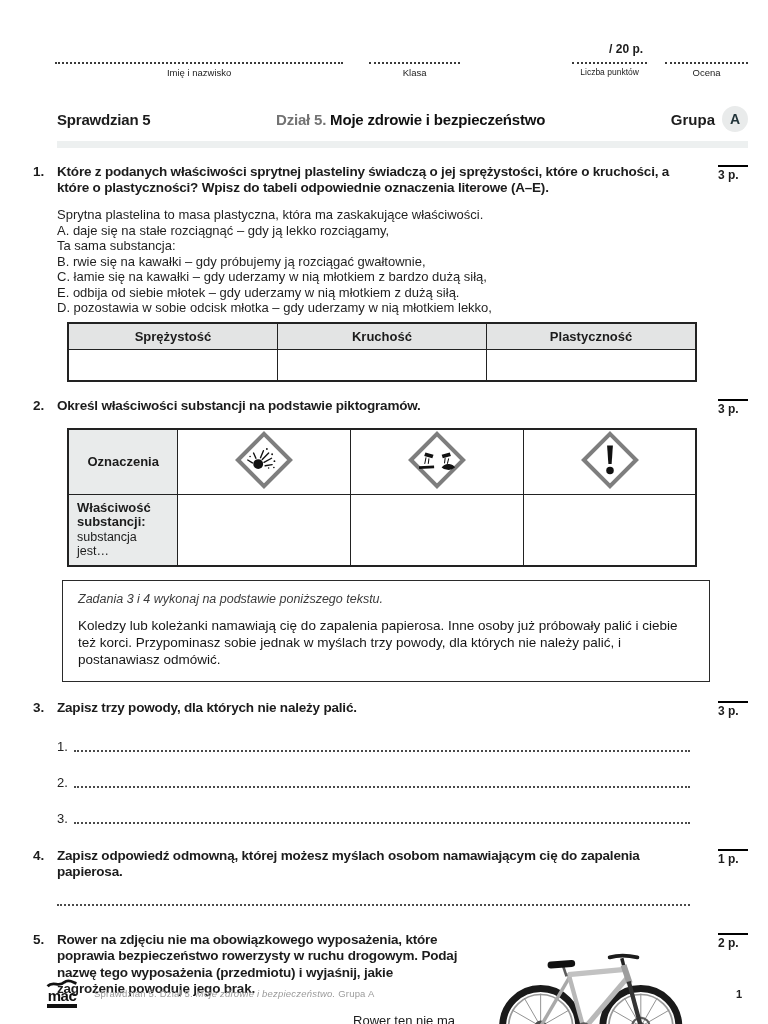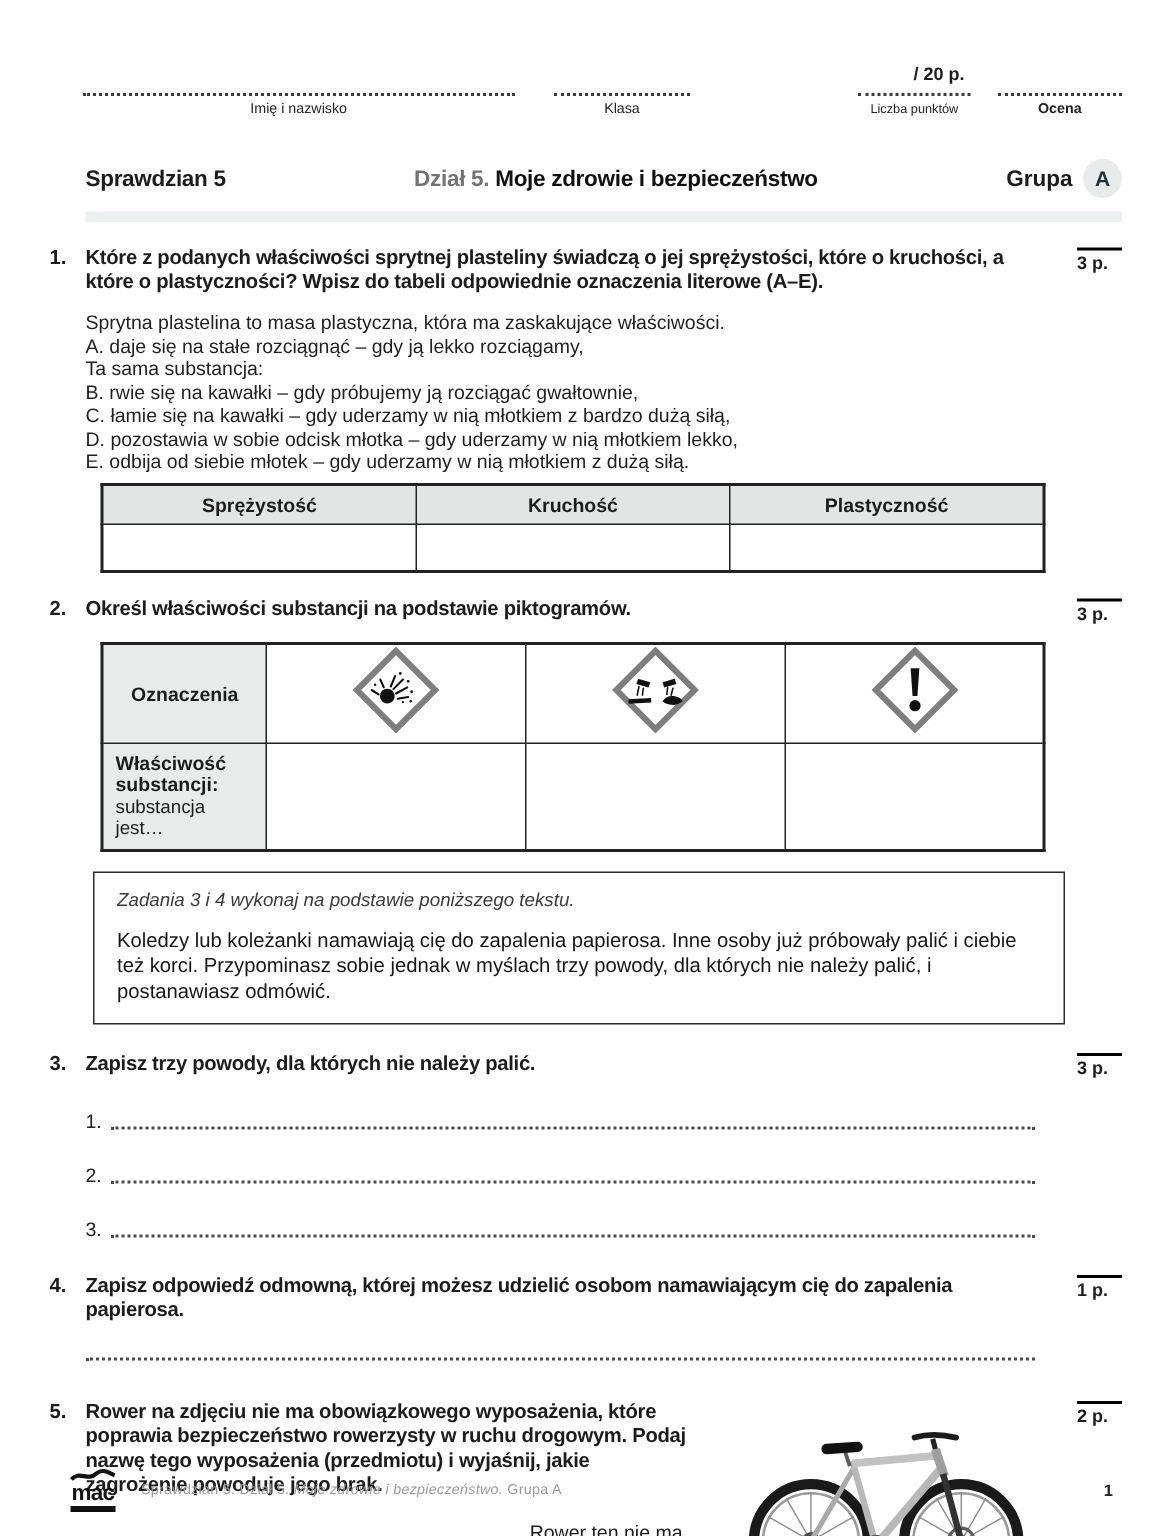--- a/index.html
+++ b/index.html
@@ -11,21 +11,21 @@
   
   .hdr{display:flex;margin-top:28px;margin-left:22px;}
   .hfield{position:relative;}
   .hline{border-bottom:2px dotted #3a3a3a;height:1px;}
   .hlabel{text-align:center;font-size:9.5px;color:#222;margin-top:3px;}
   .hlabel.small{font-size:8.5px;}
   .score{position:absolute;top:-20px;right:4px;font-weight:bold;font-size:12px;white-space:nowrap;}
   .f1{width:292px;}
   .f2{width:92px;margin-left:26px;}
   .f3{width:76px;margin-left:112px;}
-  .f4{width:84px;margin-left:18px;font-weight:bold;}
+  .f4{width:84px;margin-left:18px;}
 
   
   .titlerow{display:flex;align-items:center;margin-top:28px;margin-left:24px;gap:44px;}
   .t-left{font-weight:bold;font-size:15px;letter-spacing:-.2px;}
   .t-center{flex:1;text-align:center;font-weight:bold;font-size:15px;letter-spacing:-.2px;}
   .t-chapter{color:#737373;}
   .t-main{color:#111;}
   .t-right{display:flex;align-items:center;gap:7px;font-weight:bold;font-size:15px;}
   .badge{width:26px;height:26px;border-radius:50%;background:#e9ebeb;color:#22343a;
          display:flex;align-items:center;justify-content:center;font-size:14px;font-weight:bold;}
@@ -125,22 +125,22 @@
     <div class="q" style="margin-top:16px;">
       <div class="qnum">1.</div>
       <div class="qbody">
         <div class="qtext">Które z podanych właściwości sprytnej plasteliny świadczą o jej sprężystości, które o kruchości, a które o plastyczności? Wpisz do tabeli odpowiednie oznaczenia literowe (A–E).</div>
         <div class="bodytext" style="margin-top:11px;">
           <div>Sprytna plastelina to masa plastyczna, która ma zaskakujące właściwości.</div>
           <div>A. daje się na stałe rozciągnąć – gdy ją lekko rozciągamy,</div>
           <div>Ta sama substancja:</div>
           <div>B. rwie się na kawałki – gdy próbujemy ją rozciągać gwałtownie,</div>
           <div>C. łamie się na kawałki – gdy uderzamy w nią młotkiem z bardzo dużą siłą,</div>
+          <div>E. odbija od siebie młotek – gdy uderzamy w nią młotkiem z dużą siłą.</div>
           <div>D. pozostawia w sobie odcisk młotka – gdy uderzamy w nią młotkiem lekko,</div>
-          <div>E. odbija od siebie młotek – gdy uderzamy w nią młotkiem z dużą siłą.</div>
         </div>
       </div>
       <div class="qpts">3 p.</div>
     </div>
 
     <table class="tbl1">
       <tbody>
           <tr>
         <td class="th" style="width:210px;text-align:center;">Sprężystość</td>
         <td class="th" style="width:210px;">Kruchość</td>
@@ -246,21 +246,21 @@
       <span class="dots"></span>
     </div>
     <div class="ansrow" style="margin-right:58px;">
       <span class="ansnum">3.</span>
       <span class="dots"></span>
     </div>
 
     <div class="q" style="margin-top:22px;">
       <div class="qnum">4.</div>
       <div class="qbody">
-        <div class="qtext">Zapisz odpowiedź odmowną, której możesz udzielić osobom namawiającym cię do zapalenia papierosa.</div>
+        <div class="qtext">Zapisz odpowiedź odmowną, której możesz myślach osobom namawiającym cię do zapalenia papierosa.</div>
       </div>
       <div class="qpts">1 p.</div>
     </div>
     <div class="q4line"></div>
 
     <div class="q q5wrap">
       <div class="qnum">5.</div>
       <div class="q5text">
         <div class="qtext">Rower na zdjęciu nie ma obowiązkowego wyposażenia, które poprawia bezpieczeństwo rowerzysty w ruchu drogowym. Podaj nazwę tego wyposażenia (przedmiotu) i wyjaśnij, jakie zagrożenie powoduje jego brak.</div>
         <div class="fillrow">

